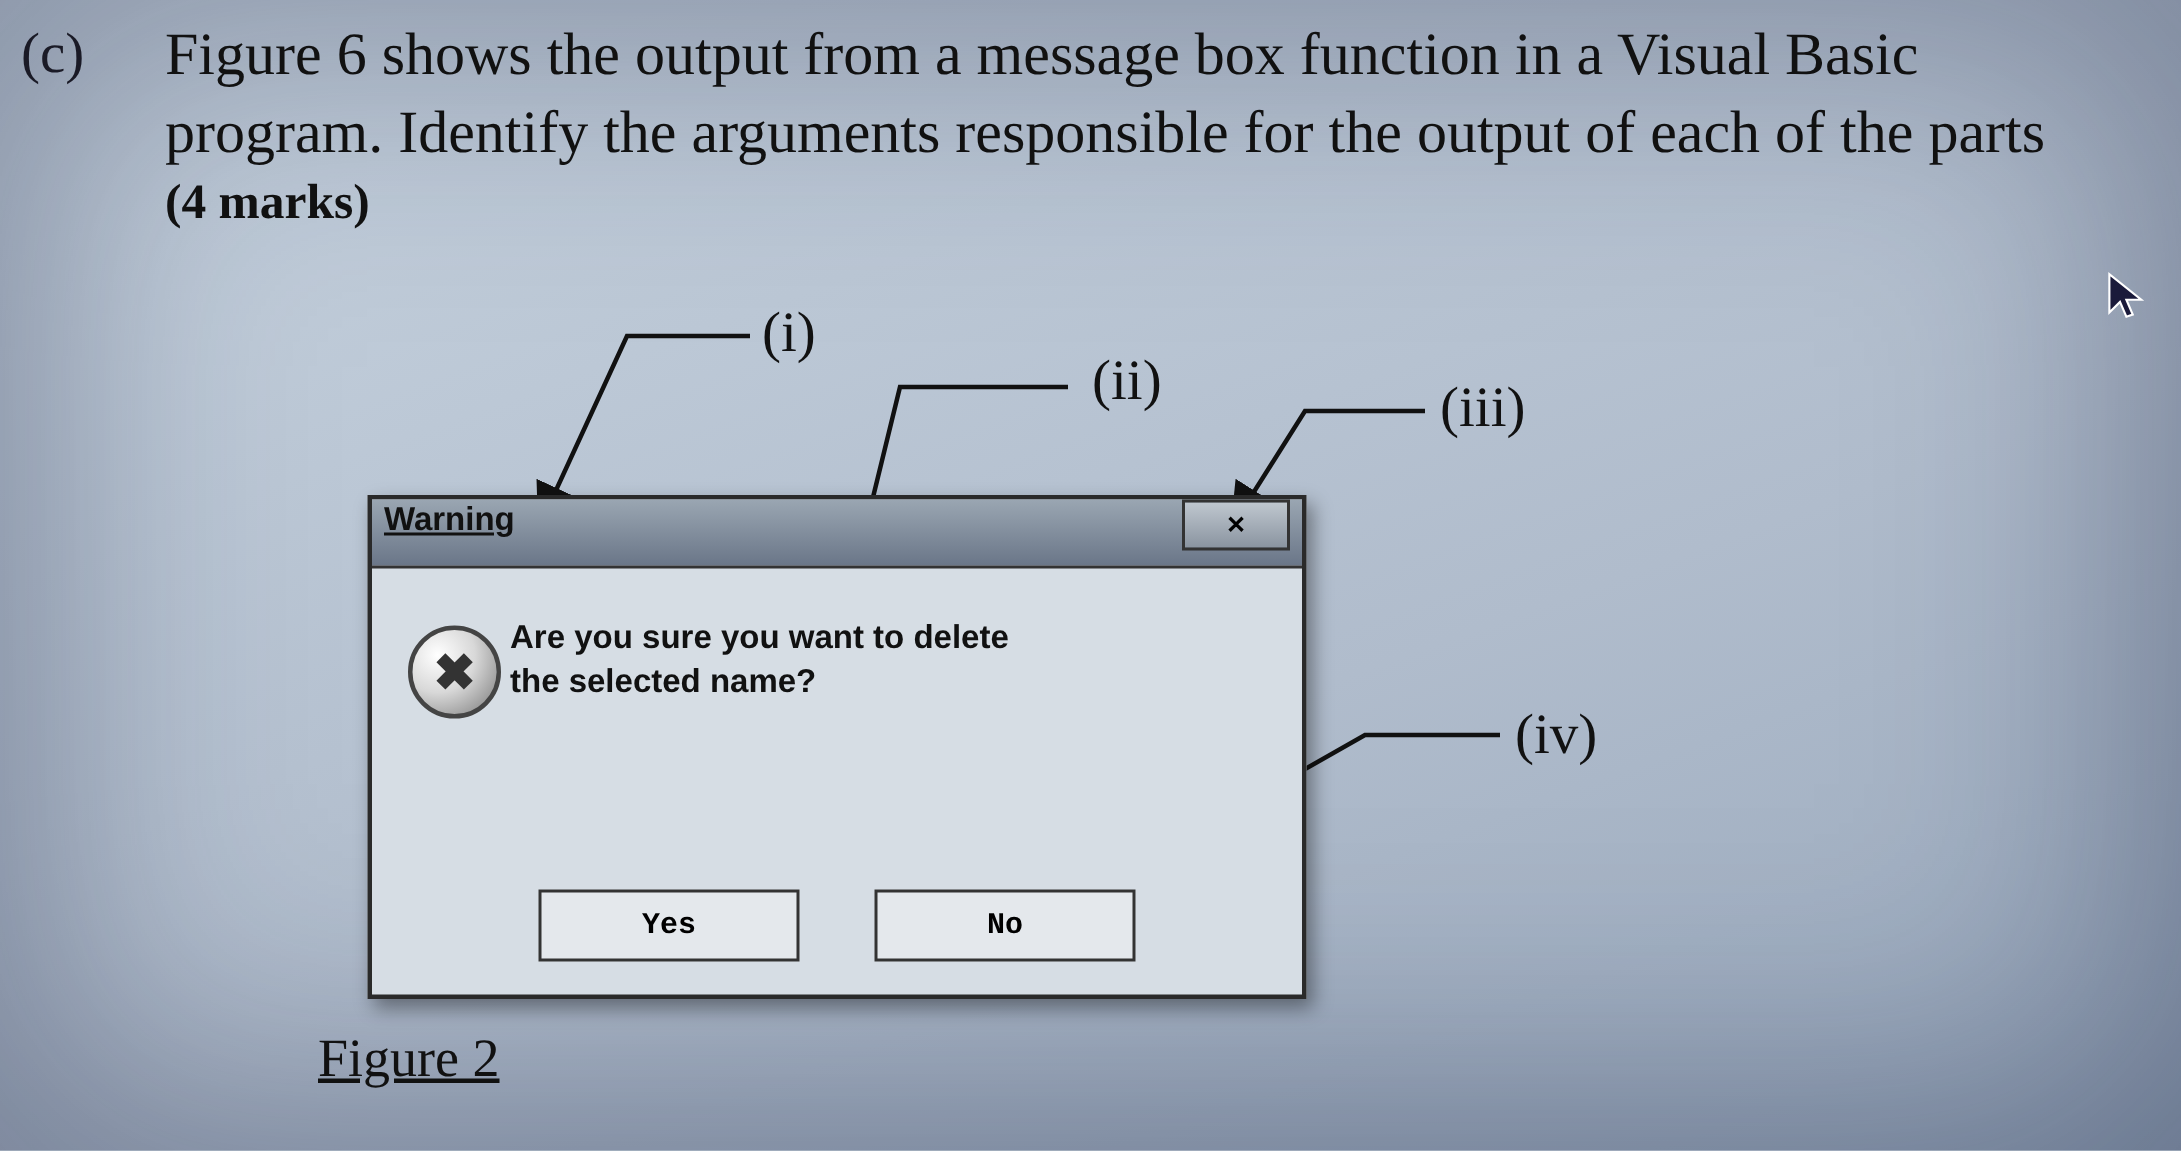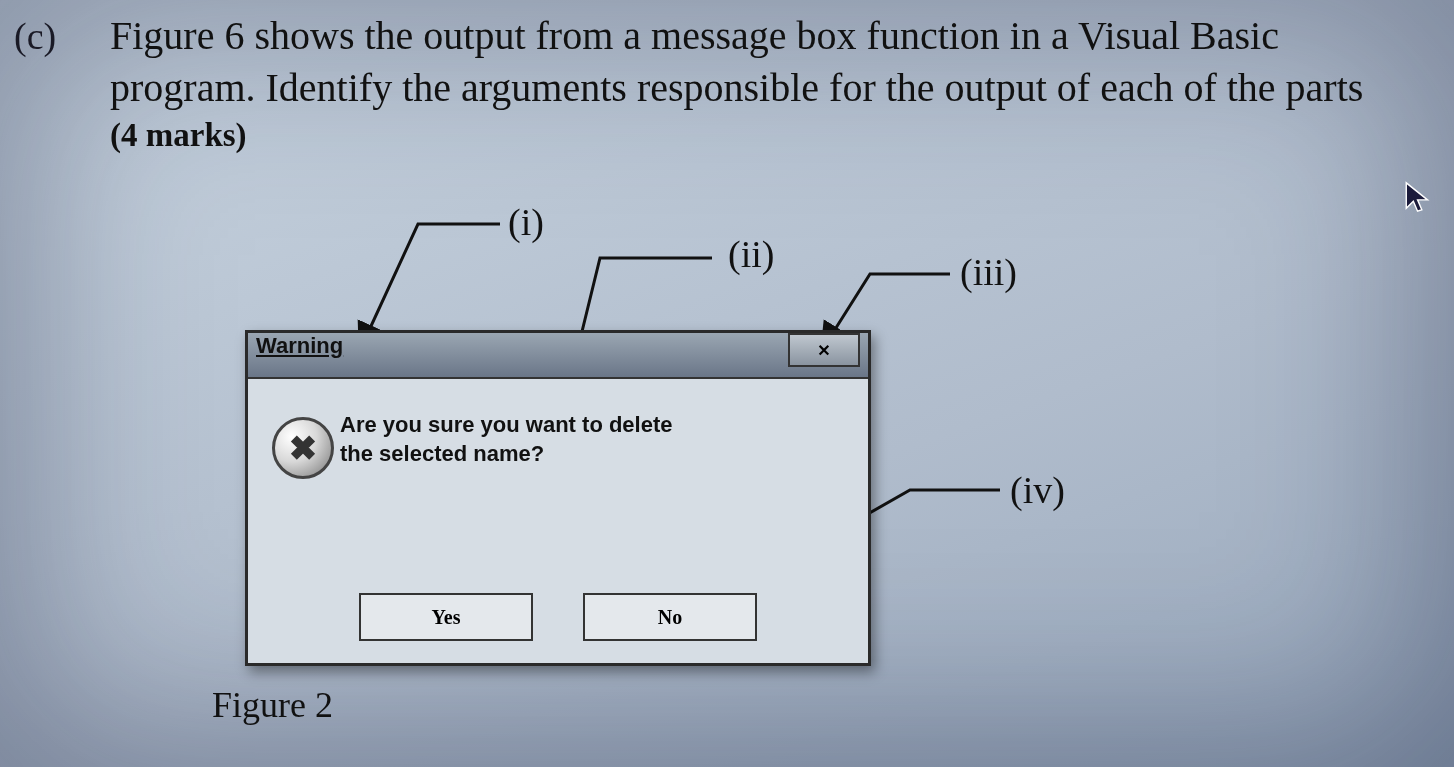--- a/index.html
+++ b/index.html
@@ -18,22 +18,22 @@
   
   .dlg{position:absolute;left:245px;top:330px;width:620px;height:330px;background:#d6dde4;border:3px solid #2a2a2a;box-shadow:4px 6px 12px rgba(0,0,0,.4);}
   .titlebar{height:44px;background:linear-gradient(to bottom,#9aa6b2,#6a7688);border-bottom:2px solid #333;display:flex;align-items:flex-start;justify-content:space-between;padding:0 8px;}
   .titlebar-text{font-family:"Segoe UI",Arial,sans-serif;font-size:22px;font-weight:600;color:#111;text-decoration:underline;}
   .closebtn{width:68px;height:30px;border:2px solid #333;background:linear-gradient(#bfc7cf,#8a94a0);display:flex;align-items:center;justify-content:center;font-family:Arial,sans-serif;font-size:16px;font-weight:bold;}
   .body{position:relative;padding:32px 24px 0 24px;display:flex;}
   .icon{width:56px;height:56px;border-radius:50%;background:radial-gradient(circle at 30% 30%,#fff,#d8d8d8 45%,#777);border:3px solid #444;display:flex;align-items:center;justify-content:center;flex:0 0 auto;margin-top:6px;}
   .icon span{font-family:Arial,sans-serif;font-size:34px;font-weight:900;color:#333;}
   .msg{margin-left:6px;font-family:"Segoe UI",Arial,sans-serif;font-size:22px;font-weight:600;color:#111;line-height:1.3;max-width:430px;}
   .btnrow{position:absolute;left:0;right:0;bottom:22px;display:flex;justify-content:center;gap:50px;}
-  .btn{width:170px;height:44px;border:2px solid #333;background:#e4e8ec;display:flex;align-items:center;justify-content:center;font-family:Liberation Serif, serif;font-size:20px;font-weight:600;}
-  .figcap{position:absolute;left:212px;top:684px;font-size:36px;color:#111;}
+  .btn{width:170px;height:44px;border:2px solid #333;background:#e4e8ec;display:flex;align-items:center;justify-content:center;font-family:Liberation Mono, monospace;font-size:20px;font-weight:600;}
+  .figcap{position:absolute;left:212px;top:684px;font-size:36px;color:#111;text-decoration:underline;}
   
   svg.overlay{position:absolute;left:0;top:0;width:1454px;height:767px;pointer-events:none;}
 </style>
 </head>
 <body>
 <div class="page">
   <div class="vignette"></div>
 
   <div class="label-c">(c)</div>
 

